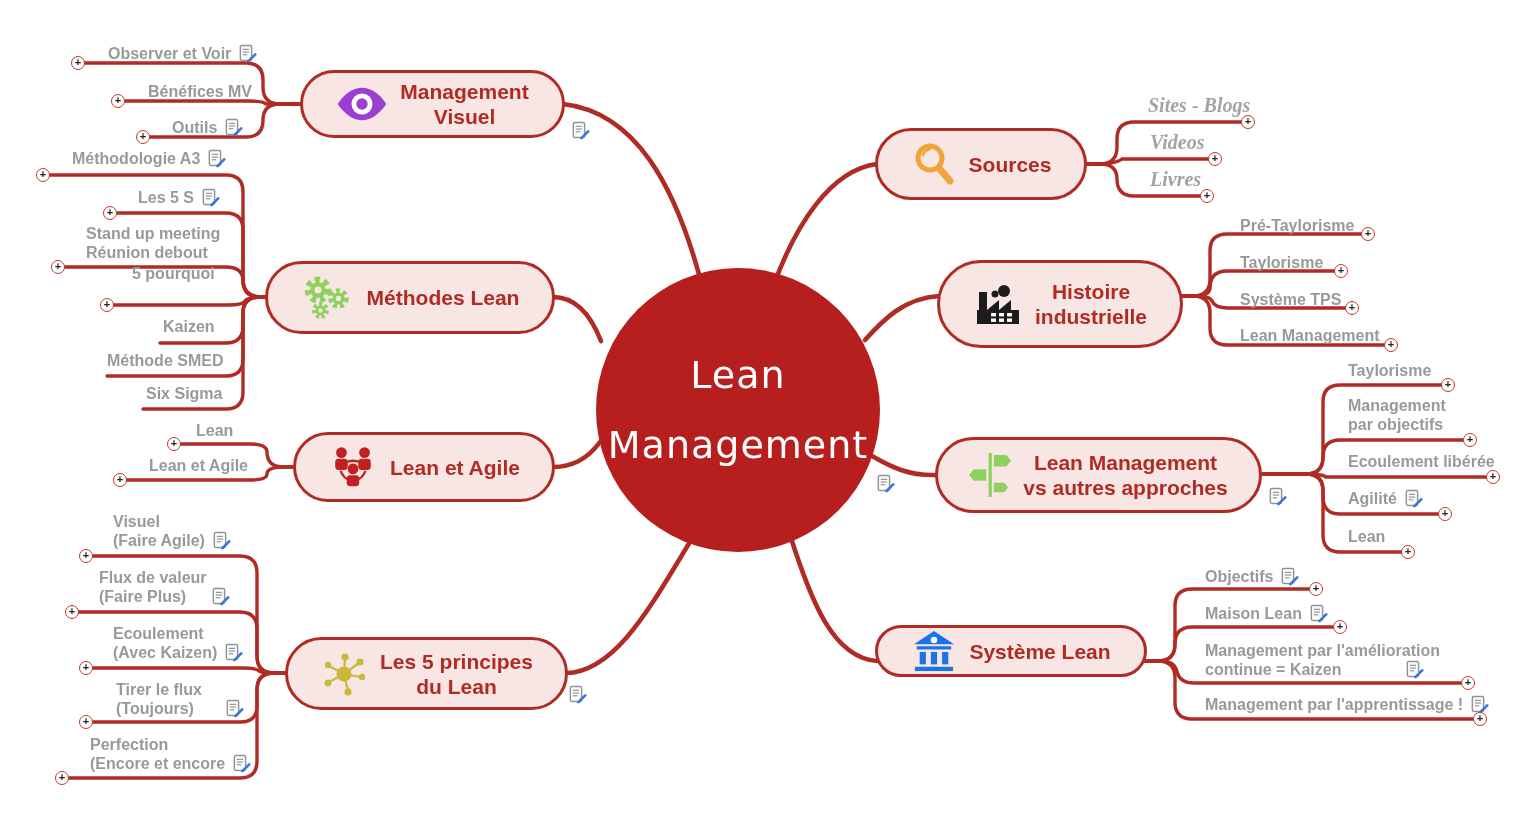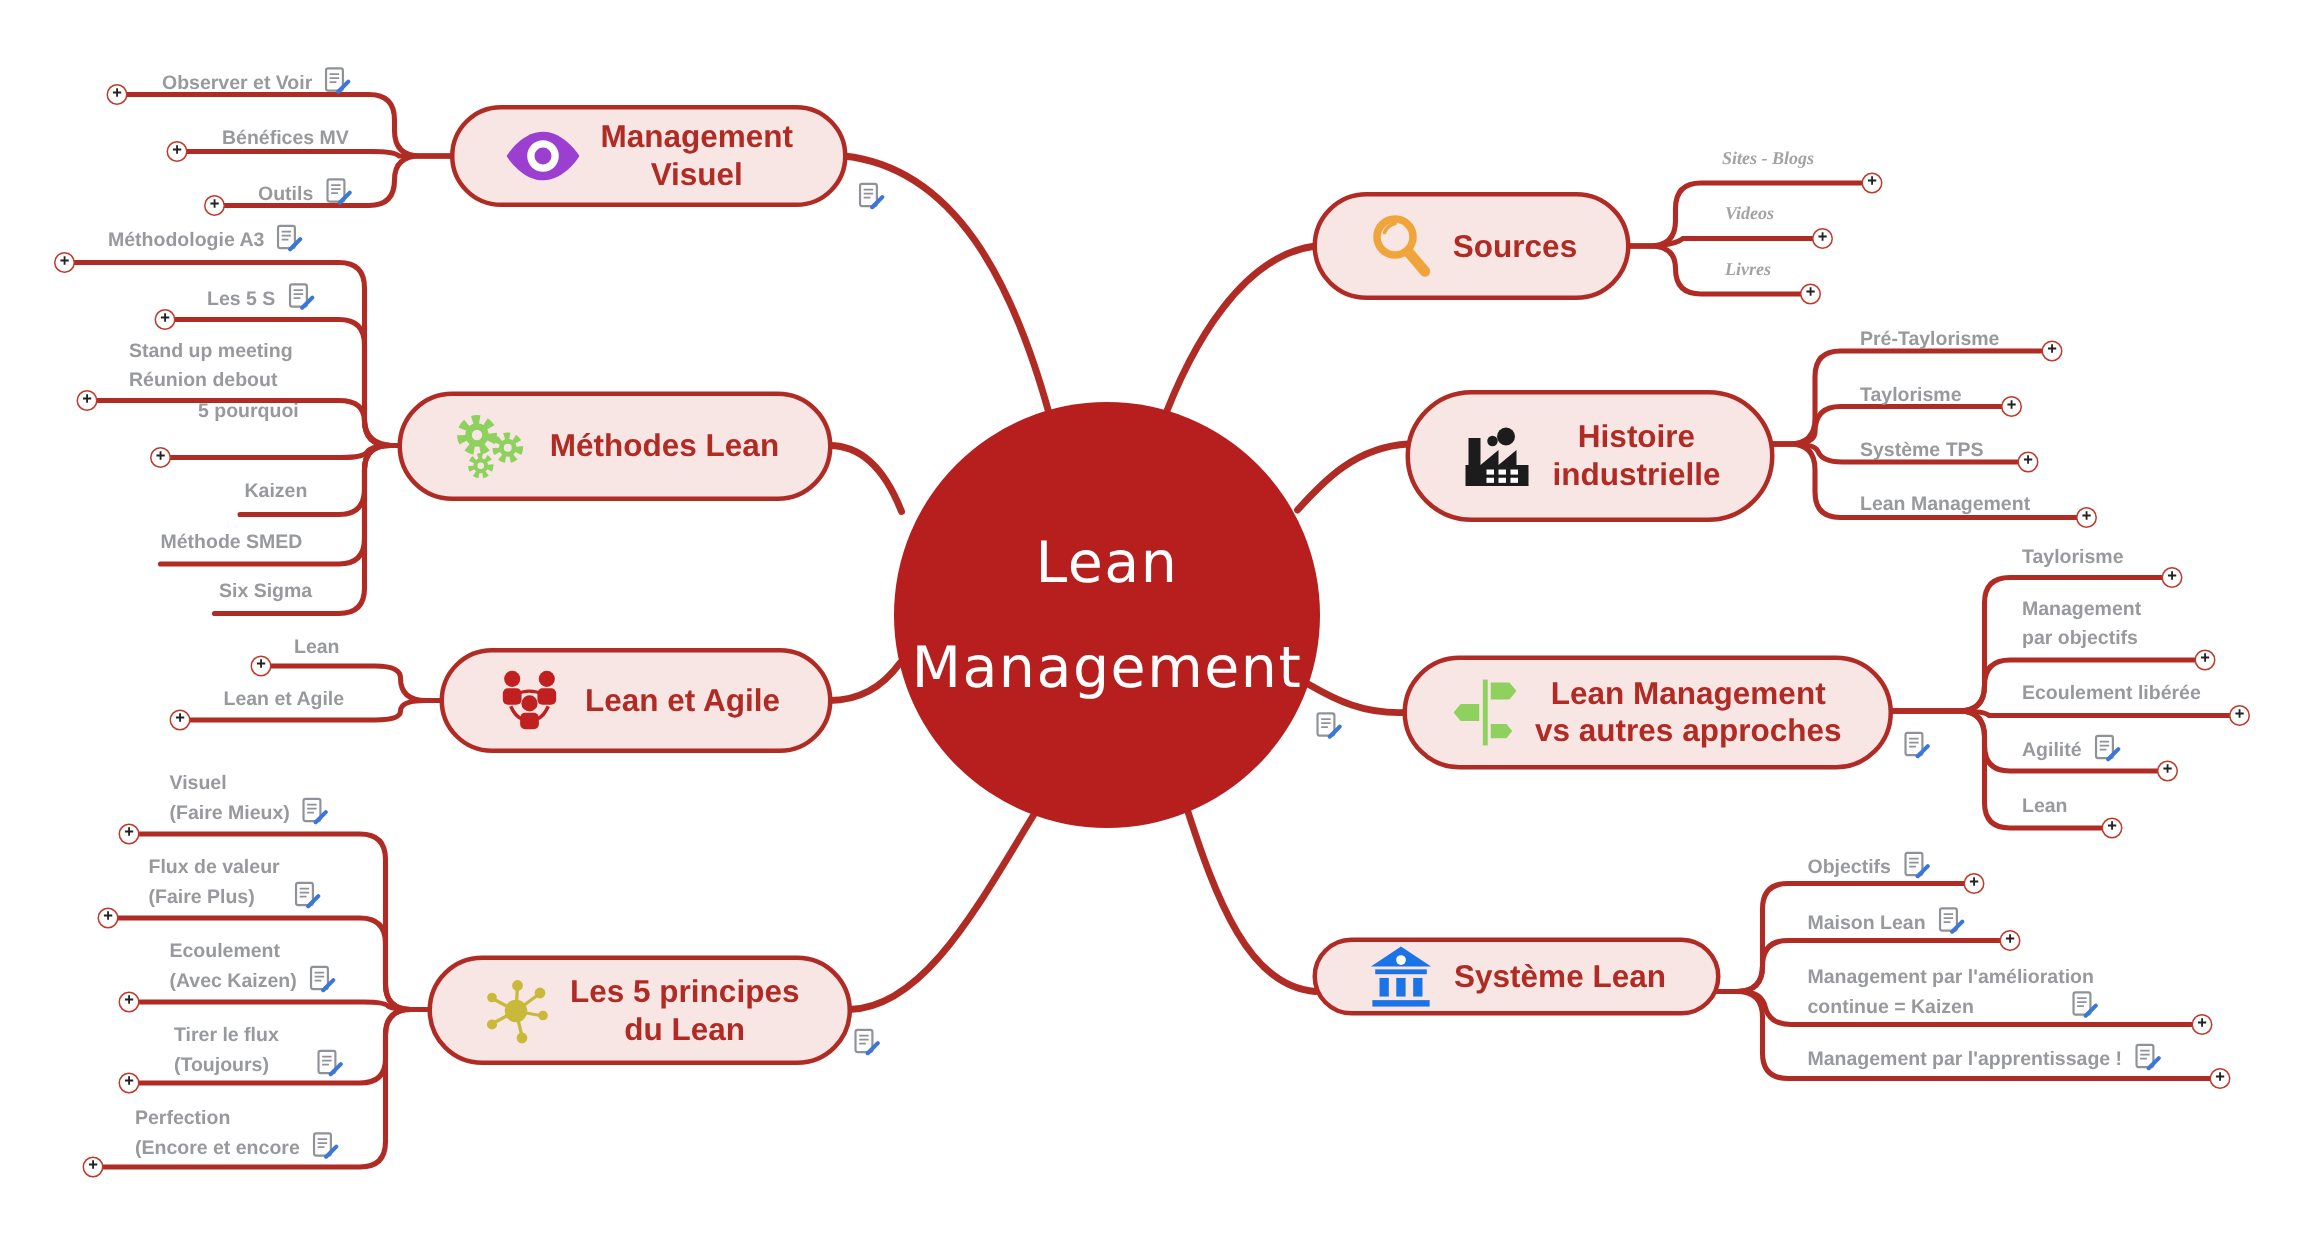--- a/index.html
+++ b/index.html
@@ -13,22 +13,22 @@
   .center-circle{position:absolute;left:596px;top:268px;width:284px;height:284px;
     border-radius:50%;background:#b71e1e;color:#fff;display:flex;flex-direction:column;
     align-items:center;justify-content:center;gap:26px;font-size:38px;
     font-family:"DejaVu Sans",sans-serif;letter-spacing:1px;}
 
   .node{position:absolute;display:flex;align-items:center;justify-content:center;gap:12px;
     background:#f8e6e4;border:3.5px solid #b12b25;border-radius:999px;box-sizing:border-box;
     padding:0 14px;}
   .node .title{font-weight:700;color:#b12b25;font-size:21px;line-height:25px;text-align:center;}
 
-  .child{position:absolute;color:#97999c;font-weight:700;font-size:13px;line-height:19px;white-space:nowrap;}
-  .child.italic{font-style:italic;font-weight:600;color:#a3a3a3;font-family:"Liberation Serif",serif;font-size:12px;}
+  .child{position:absolute;color:#97999c;font-weight:700;font-size:16px;line-height:19px;white-space:nowrap;}
+  .child.italic{font-style:italic;font-weight:600;color:#a3a3a3;font-family:"Liberation Serif",serif;font-size:20px;}
 
   .note{vertical-align:-4px;margin-left:8px;}
   .note.abs{position:absolute;margin:0;}
 
   .plus{position:absolute;width:14px;height:14px;box-sizing:border-box;border:1.6px solid #c0392b;
     border-radius:50%;background:#fff;color:#222;font-size:11px;line-height:10px;font-weight:700;
     text-align:center;}
   .nicon{flex:0 0 auto;}
 </style>
 </head>
@@ -299,21 +299,21 @@
 
   <div class="child" style="left:196px;top:421px">
     <span>Lean</span>
   </div>
   <div class="child" style="left:149px;top:456px">
     <span>Lean et Agile</span>
   </div>
 
   <div class="child" style="left:113px;top:512px">
     <span>Visuel</span><br>
-    <span>(Faire Mieux)</span><svg class="note" width="18" height="19">
+    <span>(Faire Agile)</span><svg class="note" width="18" height="19">
         <use href="#noteSym"></use>
       </svg>
   </div>
   <div class="child" style="left:99px;top:568px">
     <span>Flux de valeur</span><br>
     <span>(Faire Plus)</span><svg class="note" style="margin-left:26px" width="18" height="19">
         <use href="#noteSym"></use>
       </svg>
   </div>
   <div class="child" style="left:113px;top:624px">

